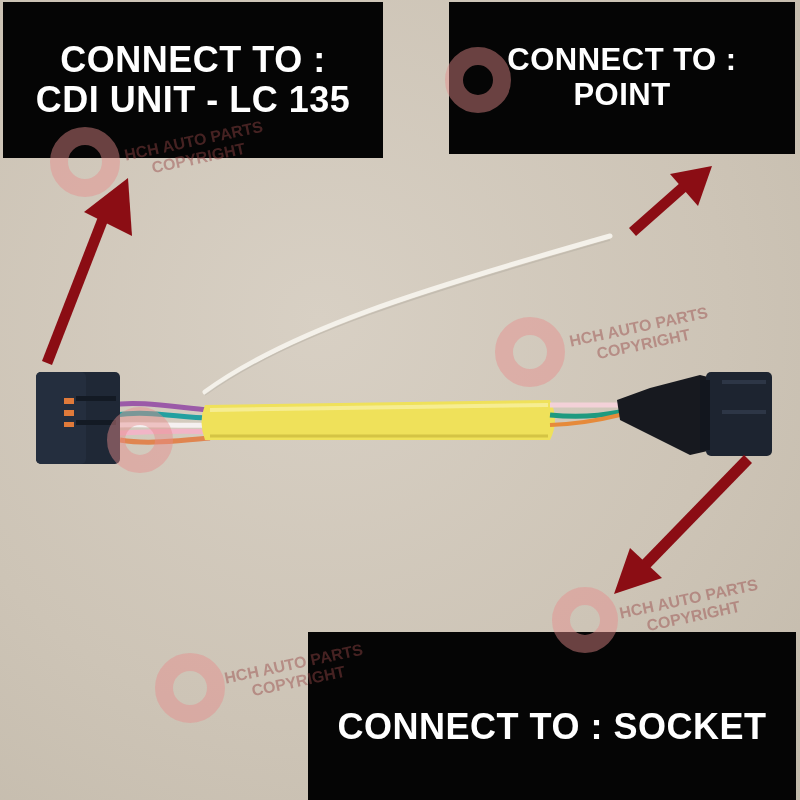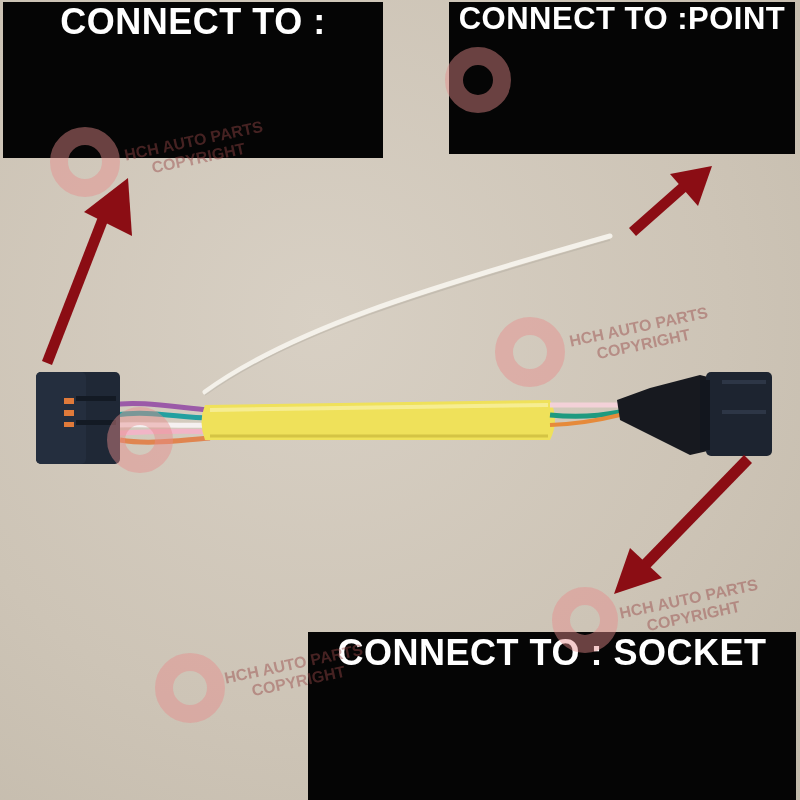--- a/index.html
+++ b/index.html
@@ -1,21 +1,21 @@
 <!DOCTYPE html>
 <html><head>
 <meta charset="utf-8">
 <style>
   html, body { margin: 0; padding: 0; }
   body { width: 800px; height: 800px; position: relative; overflow: hidden;
     background: #cfc6b9; font-family: "Liberation Sans", sans-serif; }
   .bg { position: absolute; inset: 0;
     background: radial-gradient(ellipse at 40% 40%, #d8d0c4 0%, #cdc4b6 60%, #c3baab 100%); }
   .label-box { position: absolute; background: #050505; color: #fff; font-weight: bold;
-    text-align: center; display: flex; flex-direction: row; justify-content: center;
+    text-align: center; display: flex; flex-direction: column; justify-content: center;
     line-height: 1.12; letter-spacing: 0.5px; }
   .label-box span { display: block; }
   #box1 { left: 3px; top: 2px; width: 380px; height: 156px; font-size: 36px; }
   #box2 { left: 449px; top: 2px; width: 346px; height: 152px; font-size: 31px; }
   #box3 { left: 308px; top: 632px; width: 488px; height: 190px; font-size: 36px; line-height: 1.18; }
   svg.scene { position: absolute; left: 0; top: 0; }
   .wm { position: absolute; pointer-events: none; }
   .wm-text { position: absolute; font-family: "Liberation Sans", sans-serif; font-weight: bold;
     font-size: 16px; color: rgba(150,70,70,0.45); transform: rotate(-12deg); line-height: 1.1;
     white-space: nowrap; }
@@ -72,20 +72,21 @@
     <path d="M 712 166 L 698 206 L 670 174 Z"></path>
   </g>
   <g fill="#8b0d14">
     <path d="M 744 455 L 642 560 L 650 568 L 752 463 Z"></path>
     <path d="M 614 594 L 630 548 L 662 578 Z"></path>
   </g>
 </svg>
 
 <div id="box1" class="label-box">
   <span>CONNECT TO :</span>
+  <span>CDI UNIT - LC 135</span>
 </div>
 
 <div id="box2" class="label-box">
   <span>CONNECT TO :</span>
   <span>POINT</span>
 </div>
 
 <div id="box3" class="label-box">
   <span>CONNECT TO : SOCKET</span>
 </div>

